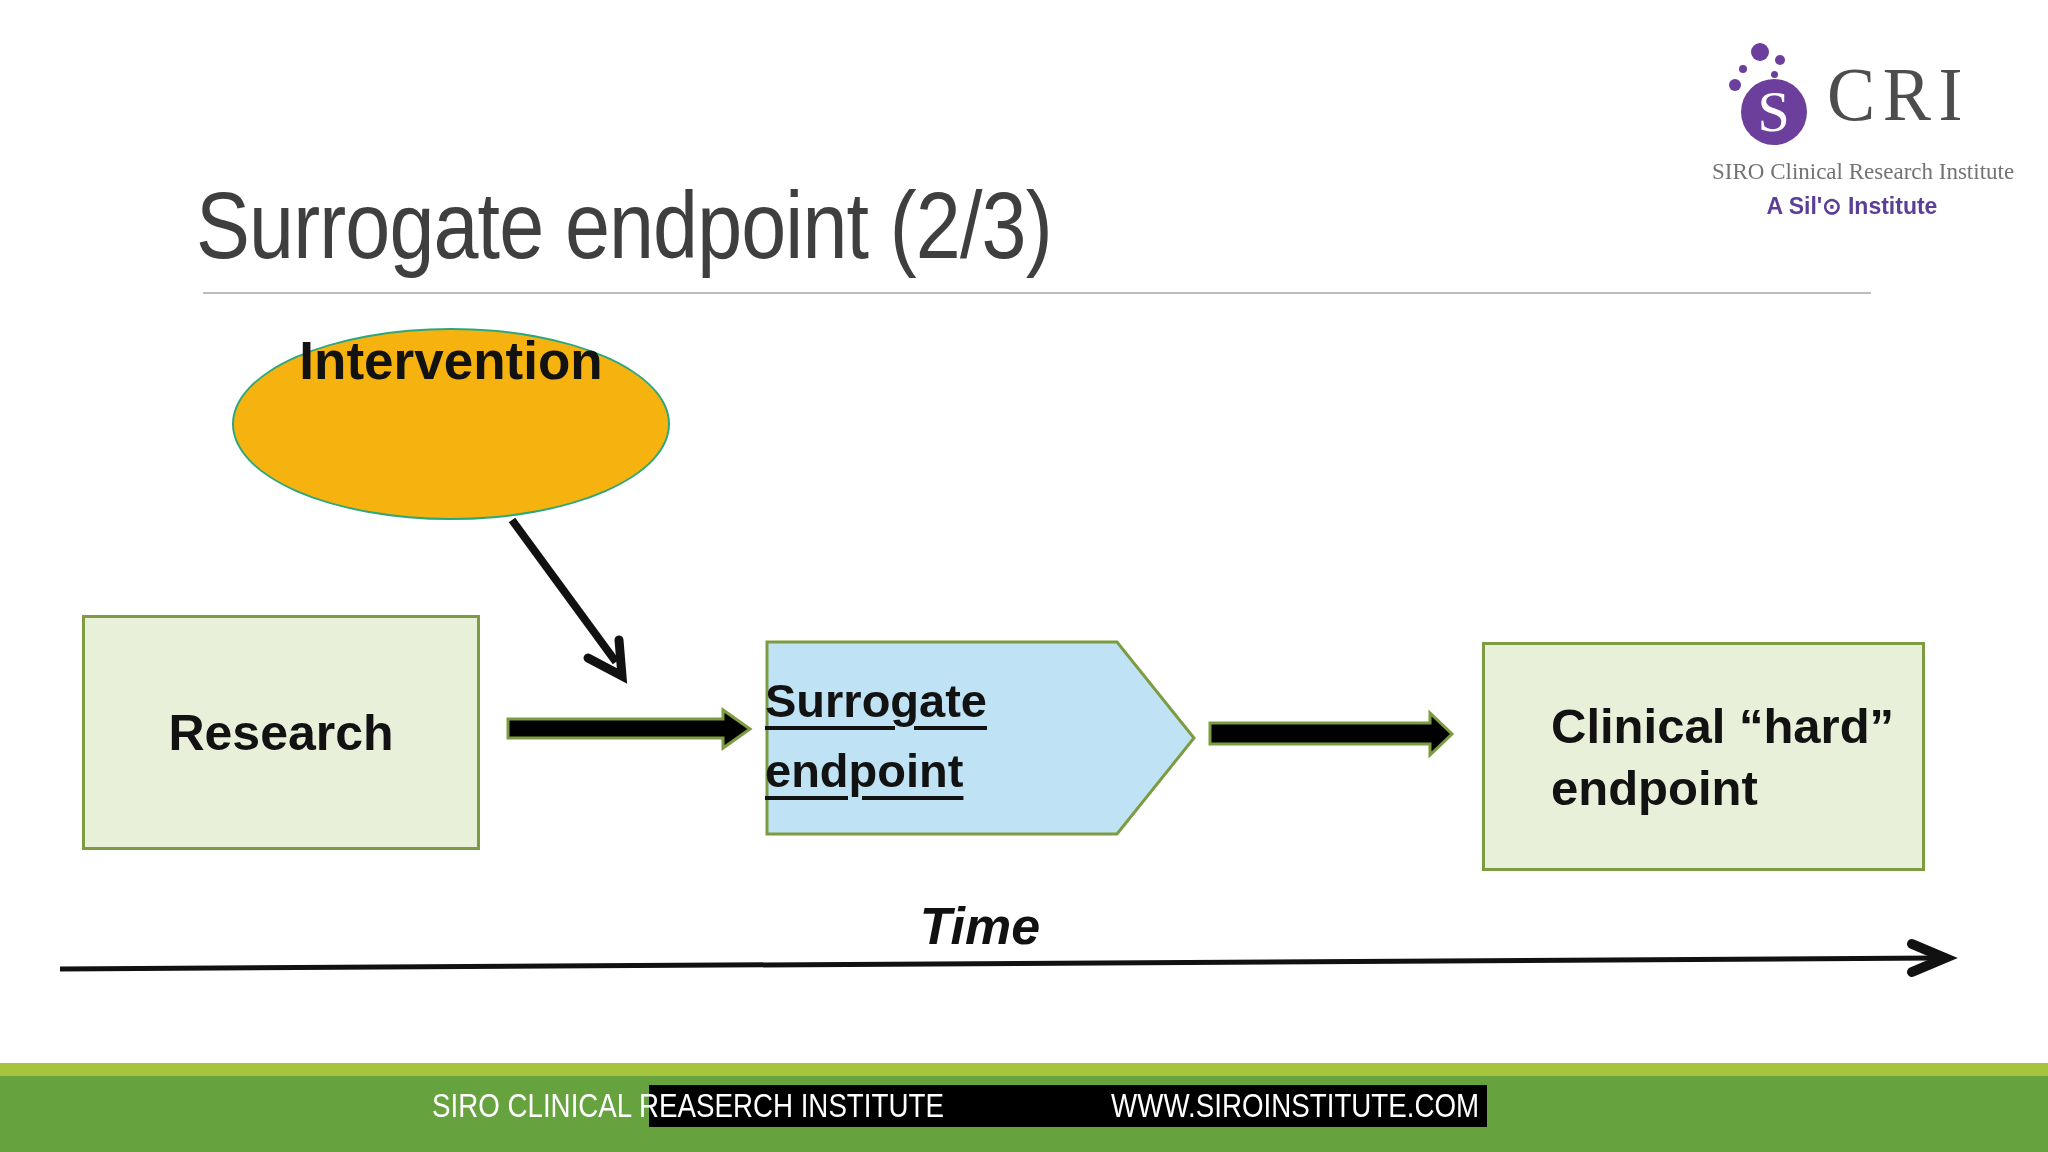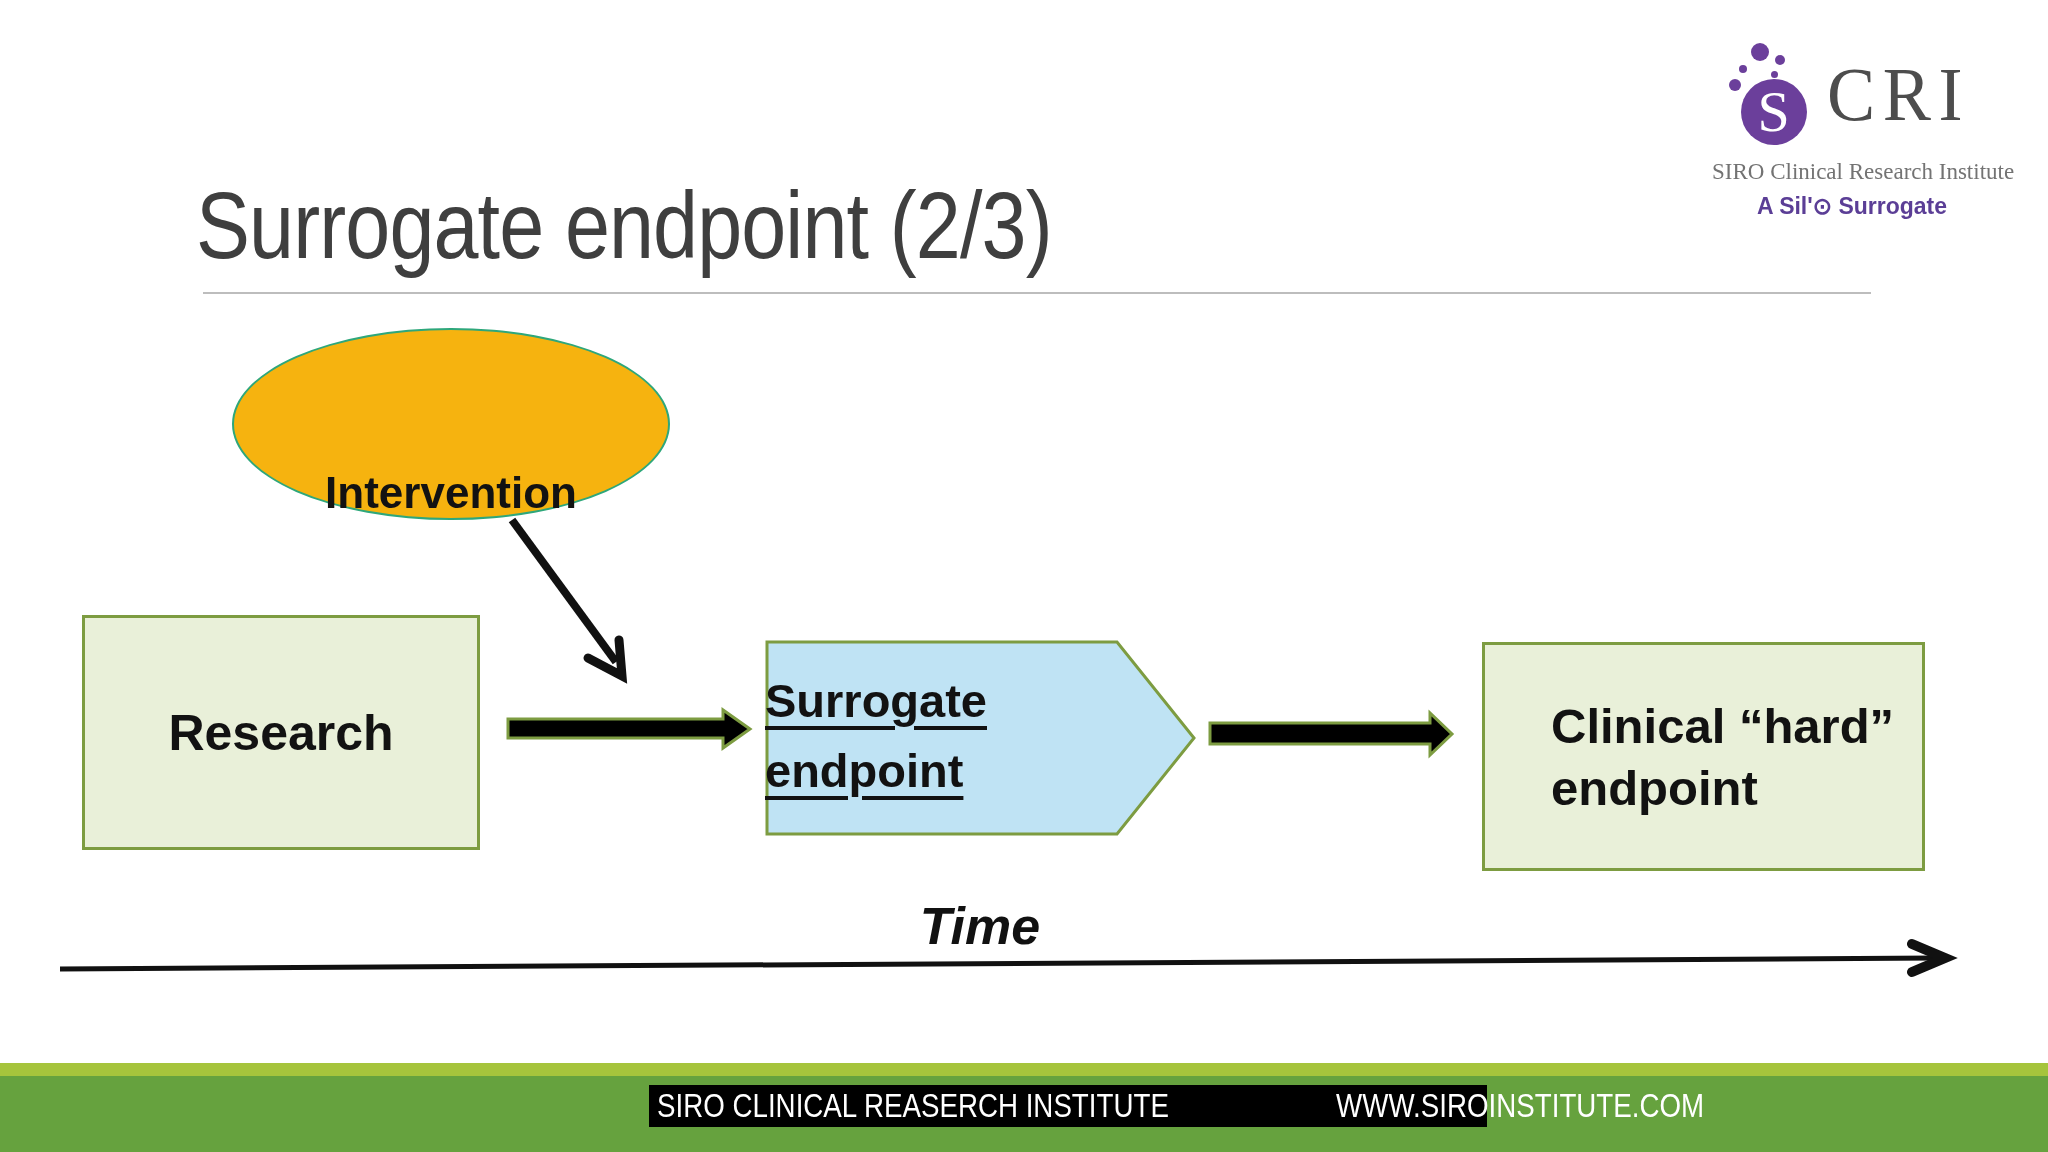--- a/index.html
+++ b/index.html
@@ -44,22 +44,22 @@
     white-space:nowrap;
   }
   .logo-tagline{
     margin-top:8px;font-size:23px;font-weight:700;color:#5b3e96;white-space:nowrap;
   }
 
   
   .ellipse{
     left:232px;top:328px;width:434px;height:188px;border-radius:50%;
     background:#f6b30f;border:2px solid #2ea77b;
-    display:flex;align-items:flex-end;justify-content:center;
-    font-size:44px;font-weight:700;color:#121212;
+    display:flex;align-items:flex-start;justify-content:center;
+    font-size:53px;font-weight:700;color:#121212;
   }
   .disease-box{
     left:82px;top:615px;width:392px;height:229px;
     background:#e9f0d9;border:3px solid #7d9c41;
     display:flex;align-items:center;justify-content:center;
     font-size:50px;font-weight:700;color:#121212;
   }
   .chevron-wrap{left:765px;top:640px;width:432px;height:196px;}
   .chevron-label{
     position:absolute;left:0;top:26px;width:352px;text-align:left;
@@ -78,21 +78,21 @@
   .time-label{
     left:880px;top:896px;width:200px;text-align:center;
     font-size:52px;font-weight:700;font-style:italic;color:#111111;
   }
 
   
   .footer-light{left:0;top:1063px;width:2048px;height:13px;background:#a6c43c;}
   .footer-dark{left:0;top:1076px;width:2048px;height:76px;background:#66a23e;}
   .footer-box{
     left:649px;top:1085px;width:838px;height:42px;background:#000000;
-    display:flex;align-items:center;justify-content:space-between;
+    display:flex;align-items:center;justify-content:flex-end;
     padding:0 8px;box-sizing:border-box;color:#ffffff;font-size:33px;
   }
   .cond-l{transform:scaleX(0.84);transform-origin:left center;white-space:nowrap;}
   .cond-r{transform:scaleX(0.84);transform-origin:right center;white-space:nowrap;}
 </style>
 </head>
 <body>
 
 <div class="abs slide-title">Surrogate endpoint (2/3)</div>
 <div class="abs title-divider"></div>
@@ -103,21 +103,21 @@
       <div class="dot dot1"></div>
       <div class="dot dot2"></div>
       <div class="dot dot3"></div>
       <div class="dot dot4"></div>
       <div class="dot dot5"></div>
       <div class="logo-circle">S</div>
     </div>
     <div class="logo-cri">CRI</div>
   </div>
   <div class="logo-org">SIRO Clinical Research Institute</div>
-  <div class="logo-tagline">A Sil'⊙ Surrogate</div>
+  <div class="logo-tagline">A Sil'⊙ Institute</div>
 </div>
 
 <div class="abs ellipse">
   <span>Intervention</span>
 </div>
 
 <svg class="abs" style="left:498px;top:508px;" width="150" height="185">
   <line x1="14" y1="12" x2="118" y2="154" stroke="#111111" stroke-width="8"></line>
   <path d="M 121 132 L 124 168 L 90 150" fill="none" stroke="#111111" stroke-width="9" stroke-linecap="round" stroke-linejoin="miter"></path>
 </svg>

